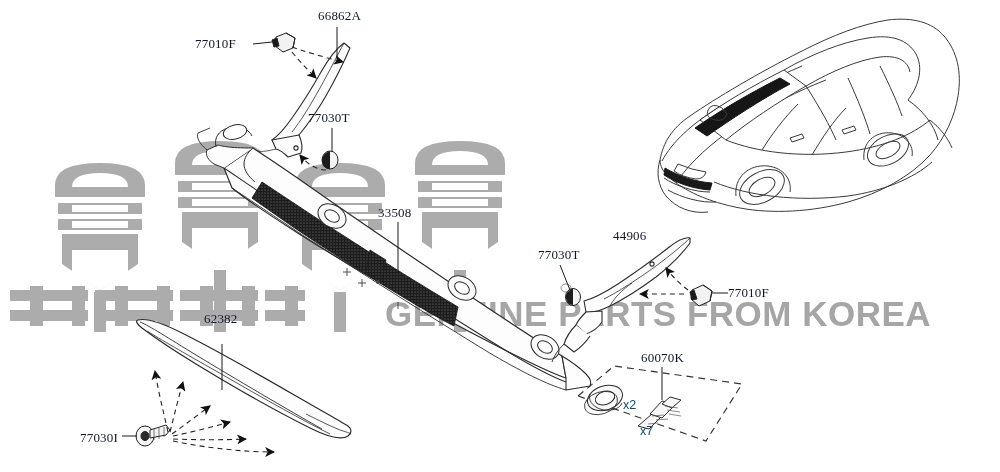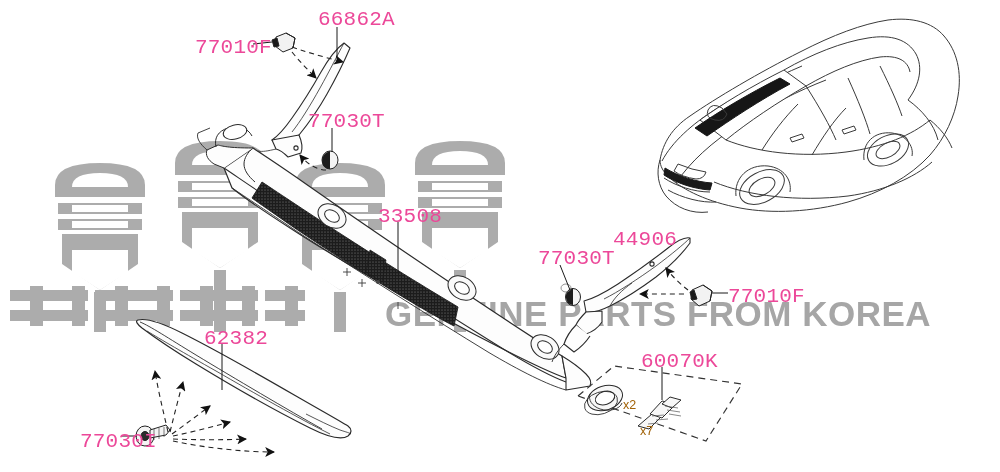--- a/index.html
+++ b/index.html
@@ -42,29 +42,29 @@
   #wm-sub {
     left: 385px;
     top: 294px;
     font-size: 35px;
     font-weight: bold;
     letter-spacing: 0.5px;
   }
 
   .plabel {
     position: absolute;
-    color: #ec4899;
-    font-size: 21px;
-    font-family: Liberation Mono, monospace;
+    color: #0f172a;
+    font-size: 13px;
+    font-family: Liberation Serif, serif;
     white-space: nowrap;
     letter-spacing: 0.2px;
   }
   .qty {
     position: absolute;
-    color: #a16207;
+    color: #0c4a6e;
     font-size: 12.5px;
     font-family: "Liberation Sans", sans-serif;
     white-space: nowrap;
   }
 </style>
 </head>
 <body>
 
 <div id="stage">
 
@@ -444,21 +444,21 @@
     <div class="plabel" style="left:308px; top:110px;">77030T</div>
 
     <div class="plabel" style="left:378px; top:205px;">33508</div>
 
     <div class="plabel" style="left:538px; top:247px;">77030T</div>
 
     <div class="plabel" style="left:613px; top:228px;">44906</div>
 
     <div class="plabel" style="left:728px; top:285px;">77010F</div>
 
-    <div class="plabel" style="left:204px; top:327px;">62382</div>
+    <div class="plabel" style="left:204px; top:311px;">62382</div>
 
     <div class="plabel" style="left:80px; top:430px;">77030I</div>
 
     <div class="plabel" style="left:641px; top:350px;">60070K</div>
 
     <div class="qty" style="left:623px; top:398px;">x2</div>
 
     <div class="qty" style="left:640px; top:424px;">x7</div>
 
   </div>

